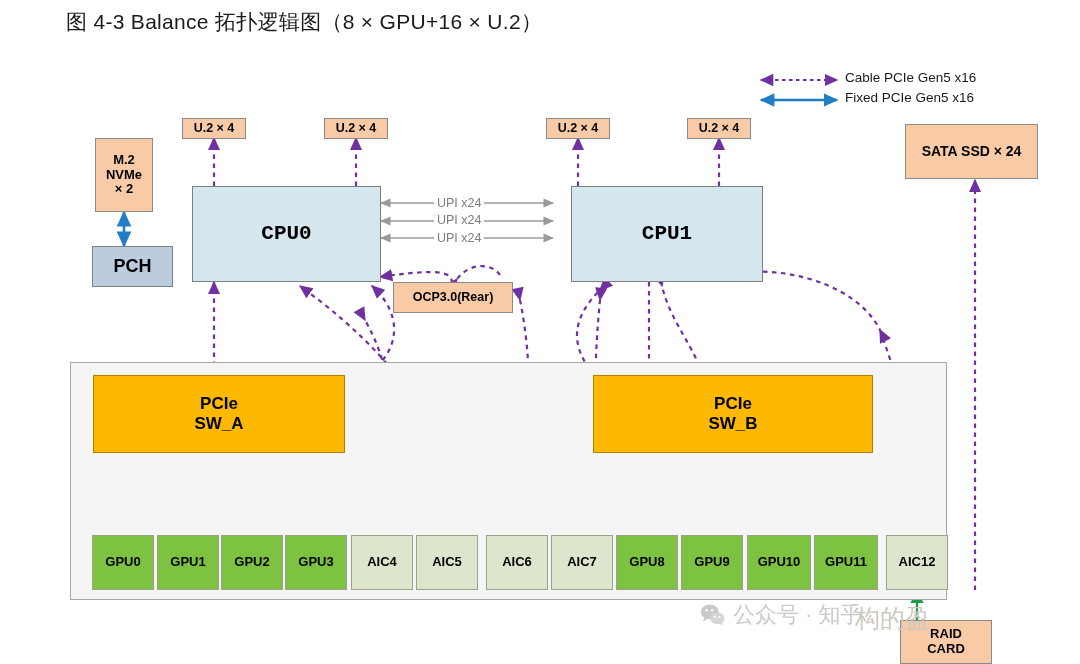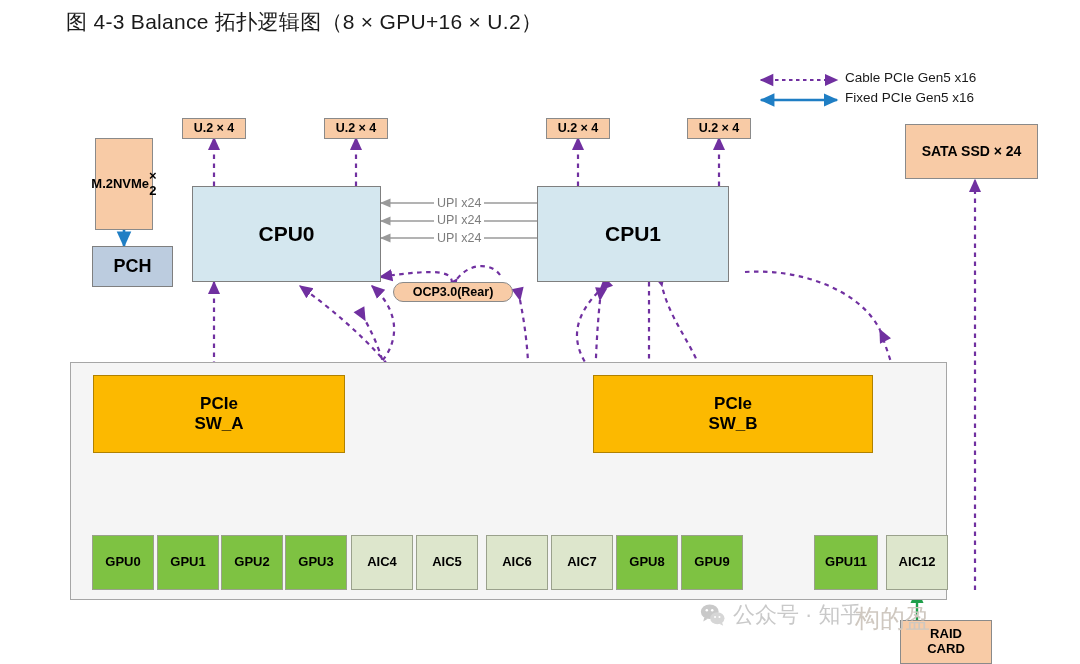--- a/index.html
+++ b/index.html
@@ -19,21 +19,21 @@
   }
 
   .box{
     position:absolute;box-sizing:border-box;
     display:flex;align-items:center;justify-content:center;
     text-align:center;font-weight:bold;color:#000;
     line-height:1.15;
   }
   .peach{background:#f8cba6;border:1.4px solid #8a8a8a;font-size:13px;}
   .peach-sm{background:#f8cba6;border:1.4px solid #8a8a8a;font-size:12.5px;}
-  .bluebox{background:#d4e7ef;border:1.4px solid #7f7f7f;}
+  .bluebox{background:#d4e7ef;border:1.4px solid #7f7f7f;font-family:Liberation Mono, monospace;}
   .pch{background:#bcccdf;border:1.4px solid #7f7f7f;font-size:18px;}
   .cpu{font-size:21px;}
   .swbox{background:#fcb900;border:1.2px solid #b08100;font-size:17px;}
   .gpu{background:#7ec242;border:1.2px solid #9aa18c;font-size:13px;text-align:center;}
   .aic{background:#dde6cc;border:1.2px solid #9aa18c;font-size:13px;}
   .panel{
     position:absolute;background:#f5f5f5;border:1.2px solid #a6a6a6;
     box-sizing:border-box;
   }
 
@@ -159,37 +159,37 @@
     </svg>
     <div class="legend-row" style="left:845px;top:70px;">Cable PCIe Gen5 x16</div>
     <div class="legend-row" style="left:845px;top:90px;">Fixed PCIe Gen5 x16</div>
   </div>
 
   <div class="box peach-sm" style="left:182px;top:118px;width:64px;height:21px;">U.2 × 4</div>
   <div class="box peach-sm" style="left:324px;top:118px;width:64px;height:21px;">U.2 × 4</div>
   <div class="box peach-sm" style="left:546px;top:118px;width:64px;height:21px;">U.2 × 4</div>
   <div class="box peach-sm" style="left:687px;top:118px;width:64px;height:21px;">U.2 × 4</div>
 
-  <div class="box peach" style="left:95px;top:138px;width:58px;height:92px;flex-direction:row;">
+  <div class="box peach" style="left:95px;top:138px;width:58px;height:74px;flex-direction:column;">
     <span>M.2</span>
     <span>NVMe</span>
     <span>× 2</span>
   </div>
   <div class="box pch" style="left:92px;top:246px;width:81px;height:41px;">PCH</div>
 
   <div class="box peach" style="left:905px;top:124px;width:133px;height:55px;font-size:14px;">SATA SSD  × 24</div>
 
   <div class="box bluebox cpu" style="left:192px;top:186px;width:189px;height:96px;">CPU0</div>
-  <div class="box bluebox cpu" style="left:537px;top:186px;width:192px;height:96px;">CPU1</div>
+  <div class="box bluebox cpu" style="left:571px;top:186px;width:192px;height:96px;">CPU1</div>
 
   <div class="upi-label" style="left:434px;top:196px;">UPI x24</div>
   <div class="upi-label" style="left:434px;top:213px;">UPI x24</div>
   <div class="upi-label" style="left:434px;top:231px;">UPI x24</div>
 
-  <div class="box peach-sm" style="left:393px;top:282px;width:120px;height:20px;border-radius:10px;">OCP3.0(Rear)</div>
+  <div class="box peach-sm" style="left:393px;top:282px;width:120px;height:31px;">OCP3.0(Rear)</div>
 
   <div class="panel" style="left:70px;top:362px;width:877px;height:238px;"></div>
 
   <div class="box swbox" style="left:93px;top:375px;width:252px;height:78px;flex-direction:column;">
     <span>PCIe</span>
     <span>SW_A</span>
   </div>
   <div class="box swbox" style="left:593px;top:375px;width:280px;height:78px;flex-direction:column;">
     <span>PCIe</span>
     <span>SW_B</span>
@@ -198,20 +198,21 @@
   <div class="box gpu" style="left:92px;top:535px;width:62px;height:55px;">GPU0</div>
   <div class="box gpu" style="left:157px;top:535px;width:62px;height:55px;">GPU1</div>
   <div class="box gpu" style="left:221px;top:535px;width:62px;height:55px;">GPU2</div>
   <div class="box gpu" style="left:285px;top:535px;width:62px;height:55px;">GPU3</div>
   <div class="box aic" style="left:351px;top:535px;width:62px;height:55px;">AIC4</div>
   <div class="box aic" style="left:416px;top:535px;width:62px;height:55px;">AIC5</div>
   <div class="box aic" style="left:486px;top:535px;width:62px;height:55px;">AIC6</div>
   <div class="box aic" style="left:551px;top:535px;width:62px;height:55px;">AIC7</div>
   <div class="box gpu" style="left:616px;top:535px;width:62px;height:55px;">GPU8</div>
   <div class="box gpu" style="left:681px;top:535px;width:62px;height:55px;">GPU9</div>
+  <div class="box gpu" style="left:747px;top:535px;width:64px;height:55px;">GPU10</div>
   <div class="box gpu" style="left:814px;top:535px;width:64px;height:55px;">GPU11</div>
   <div class="box aic" style="left:886px;top:535px;width:62px;height:55px;">AIC12</div>
 
   <div class="box peach" style="left:900px;top:620px;width:92px;height:44px;flex-direction:column;font-size:13px;">
     <span>RAID</span>
     <span>CARD</span>
   </div>
 
   <div class="watermark">
     <svg class="wm-icon" viewBox="0 0 24 24">

